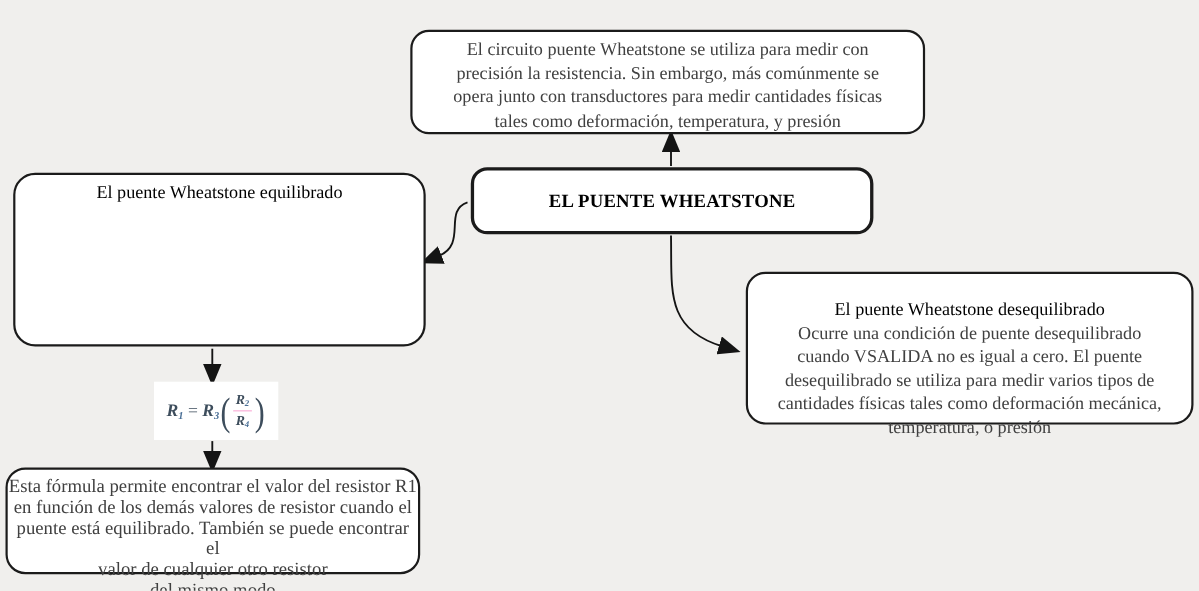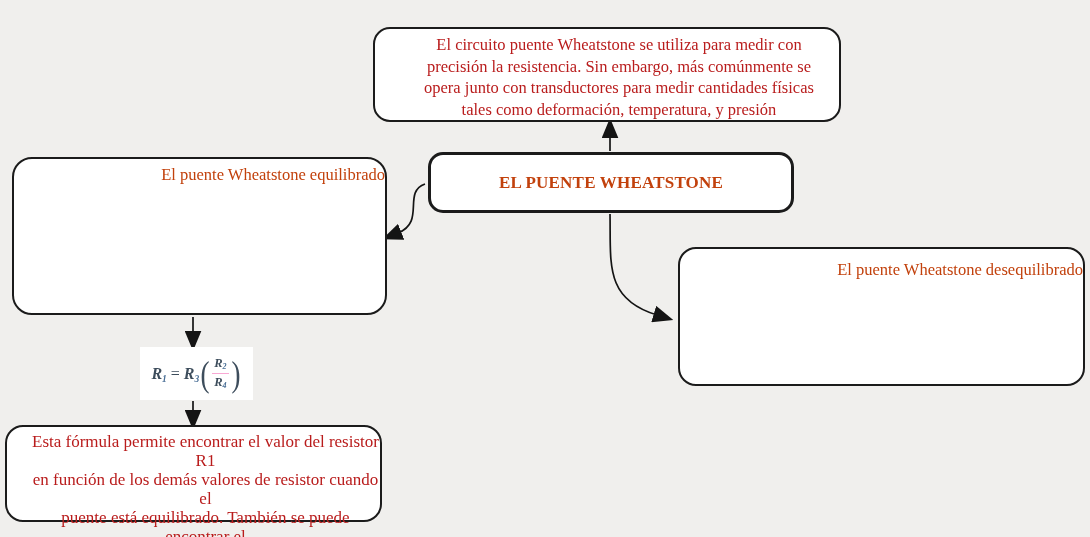--- a/index.html
+++ b/index.html
@@ -23,26 +23,24 @@
     position: absolute;
     background: #ffffff;
     border: 2.5px solid #1b1b1b;
     border-radius: 17px;
     text-align: center;
     color: #3e3e3e;
     z-index: 2;
   }
   .node .body {
     white-space: pre-line;
-    color: #b91c1c;
-    margin-left: 24px;
+    color: #404040;
   }
   .node .title {
-    color: #c2410c;
-    text-align: right;
+    color: #000000;
   }
   .node-top {
     left: 373px; top: 27px; width: 468px; height: 95px;
     font-size: 16.5px; line-height: 21.5px;
     padding-top: 5px;
   }
   .node-center {
     left: 428px; top: 152px; width: 366px; height: 61px;
     display: flex; align-items: center; justify-content: center;
     border-width: 3px;
@@ -55,21 +53,21 @@
   }
   .node-left {
     left: 12px; top: 157px; width: 375px; height: 158px;
     font-size: 16.5px; line-height: 25px;
     padding-top: 3px;
     border-radius: 20px;
   }
   .node-right {
     left: 678px; top: 247px; width: 407px; height: 139px;
     font-size: 16.5px; line-height: 21.5px;
-    padding-top: 10px;
+    padding-top: 21px;
     border-radius: 18px;
   }
   .node-bottom {
     left: 5px; top: 425px; width: 377px; height: 97px;
     font-size: 17px; line-height: 19px;
     padding-top: 5px;
     border-radius: 18px;
   }
   .formula-node {
     position: absolute;
@@ -143,20 +141,25 @@
   <div class="node node-center">
     <div class="title">EL PUENTE WHEATSTONE</div>
   </div>
 
   <div class="node node-left">
     <div class="title">El puente Wheatstone equilibrado</div>
   </div>
 
   <div class="node node-right">
     <div class="title">El puente Wheatstone desequilibrado</div>
+    <div class="body">Ocurre una condición de puente desequilibrado
+cuando VSALIDA no es igual a cero. El puente
+desequilibrado se utiliza para medir varios tipos de
+cantidades físicas tales como deformación mecánica,
+temperatura, o presión</div>
   </div>
 
   <div class="formula-node">
     <div class="formula">
       <span><span>R</span><sub>1</sub></span>
       <span class="eq">=</span>
       <span><span>R</span><sub>3</sub></span>
       <span class="paren">(</span>
       <span class="frac">
         <span class="num"><span>R</span><sub>2</sub></span>

